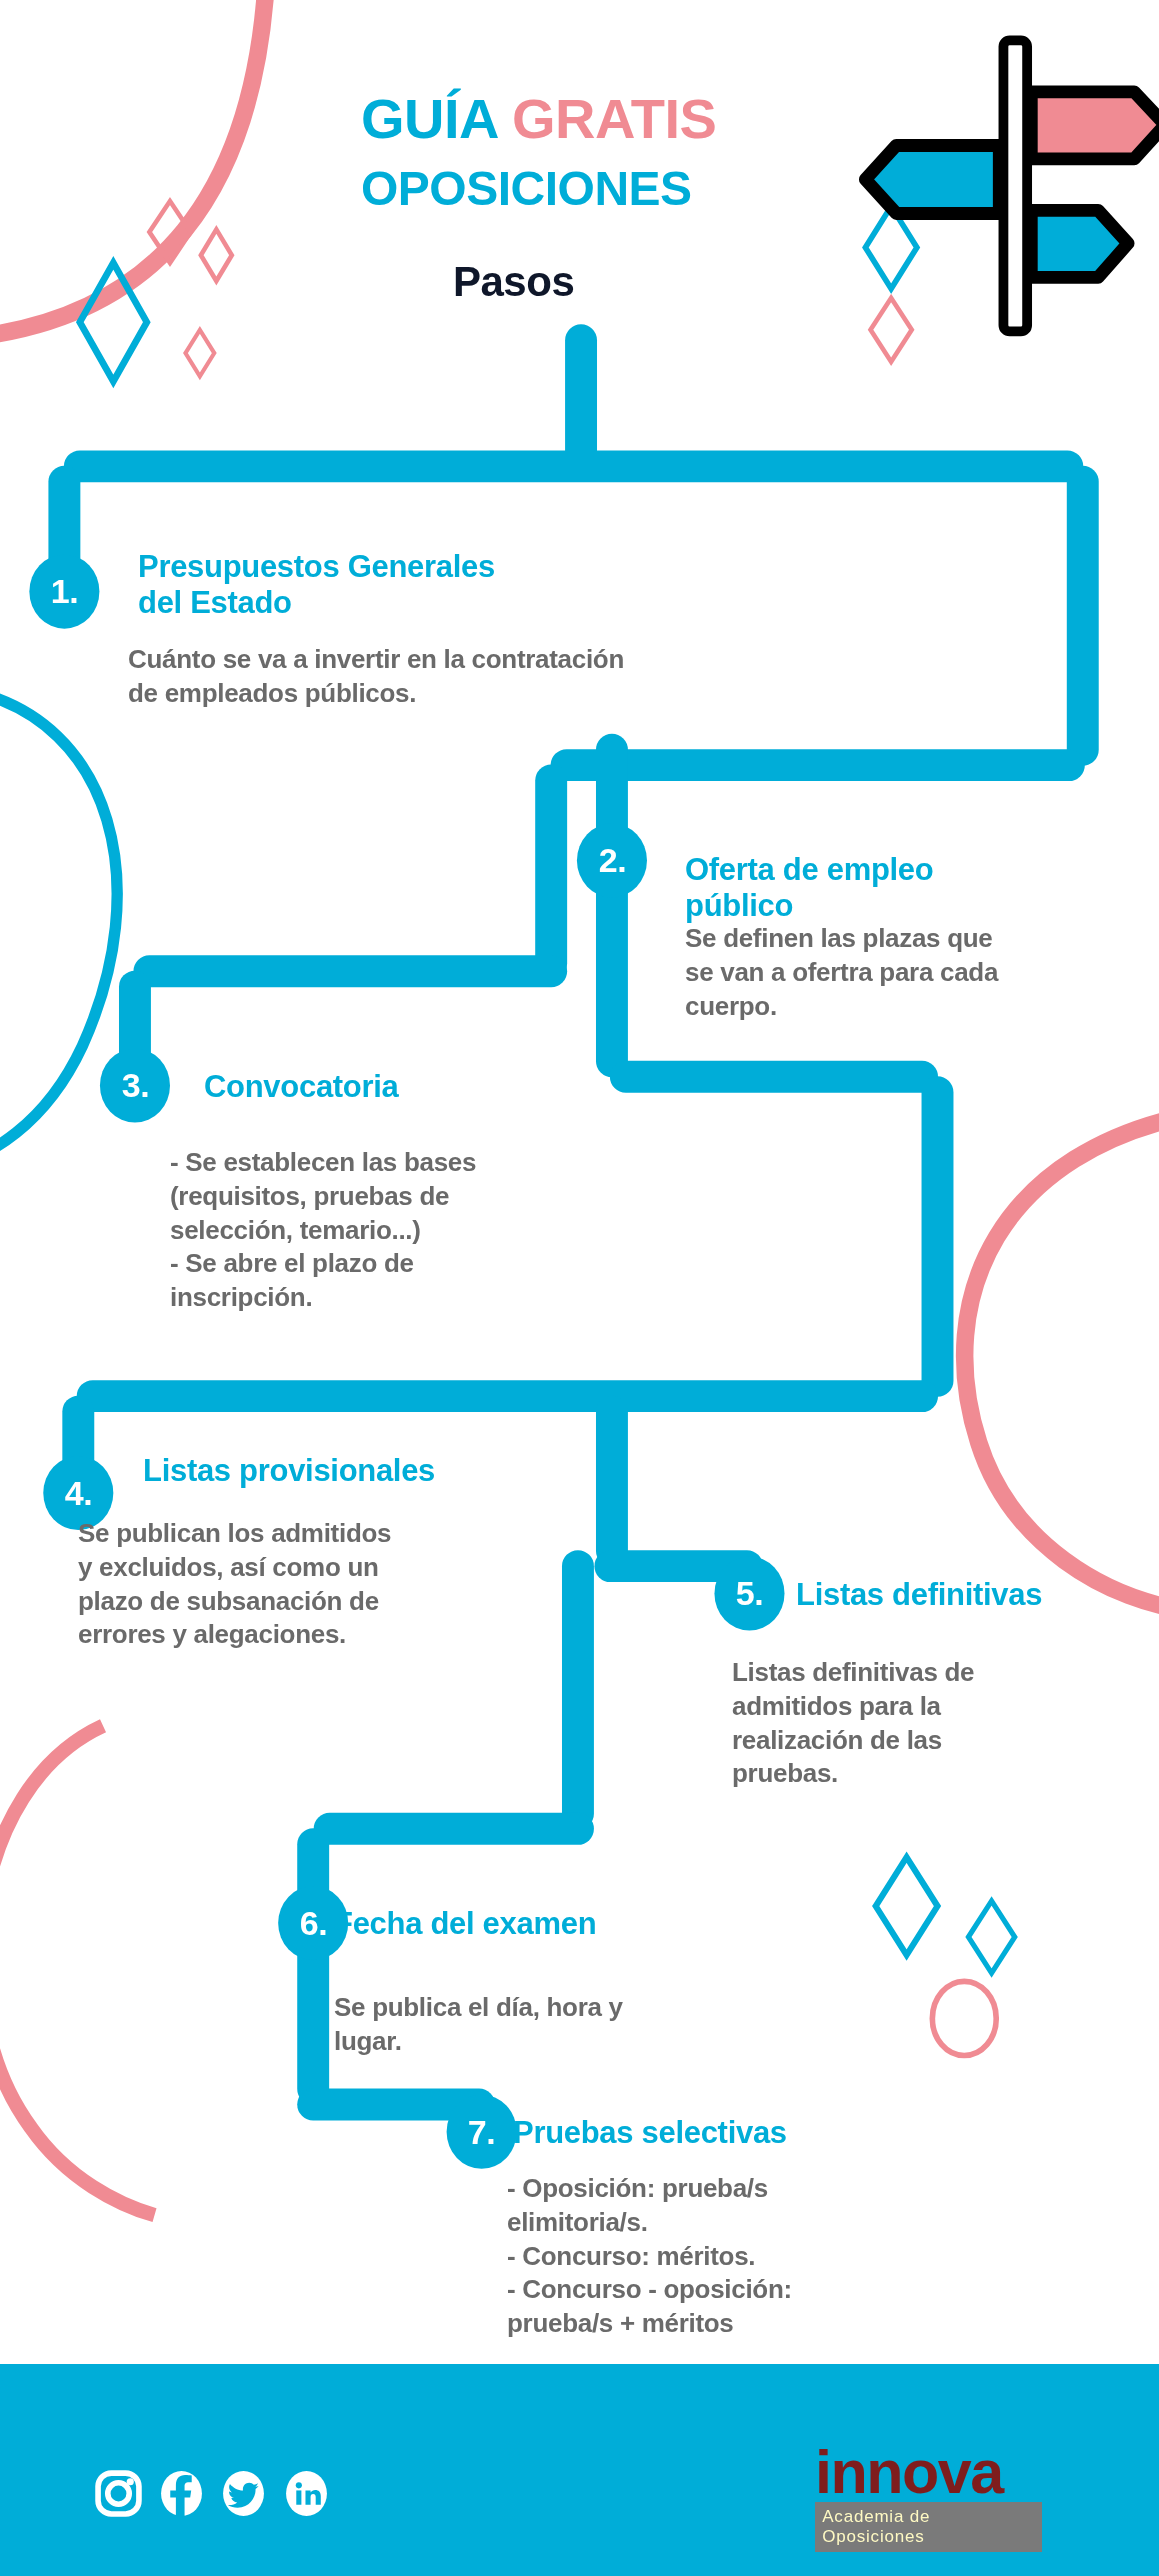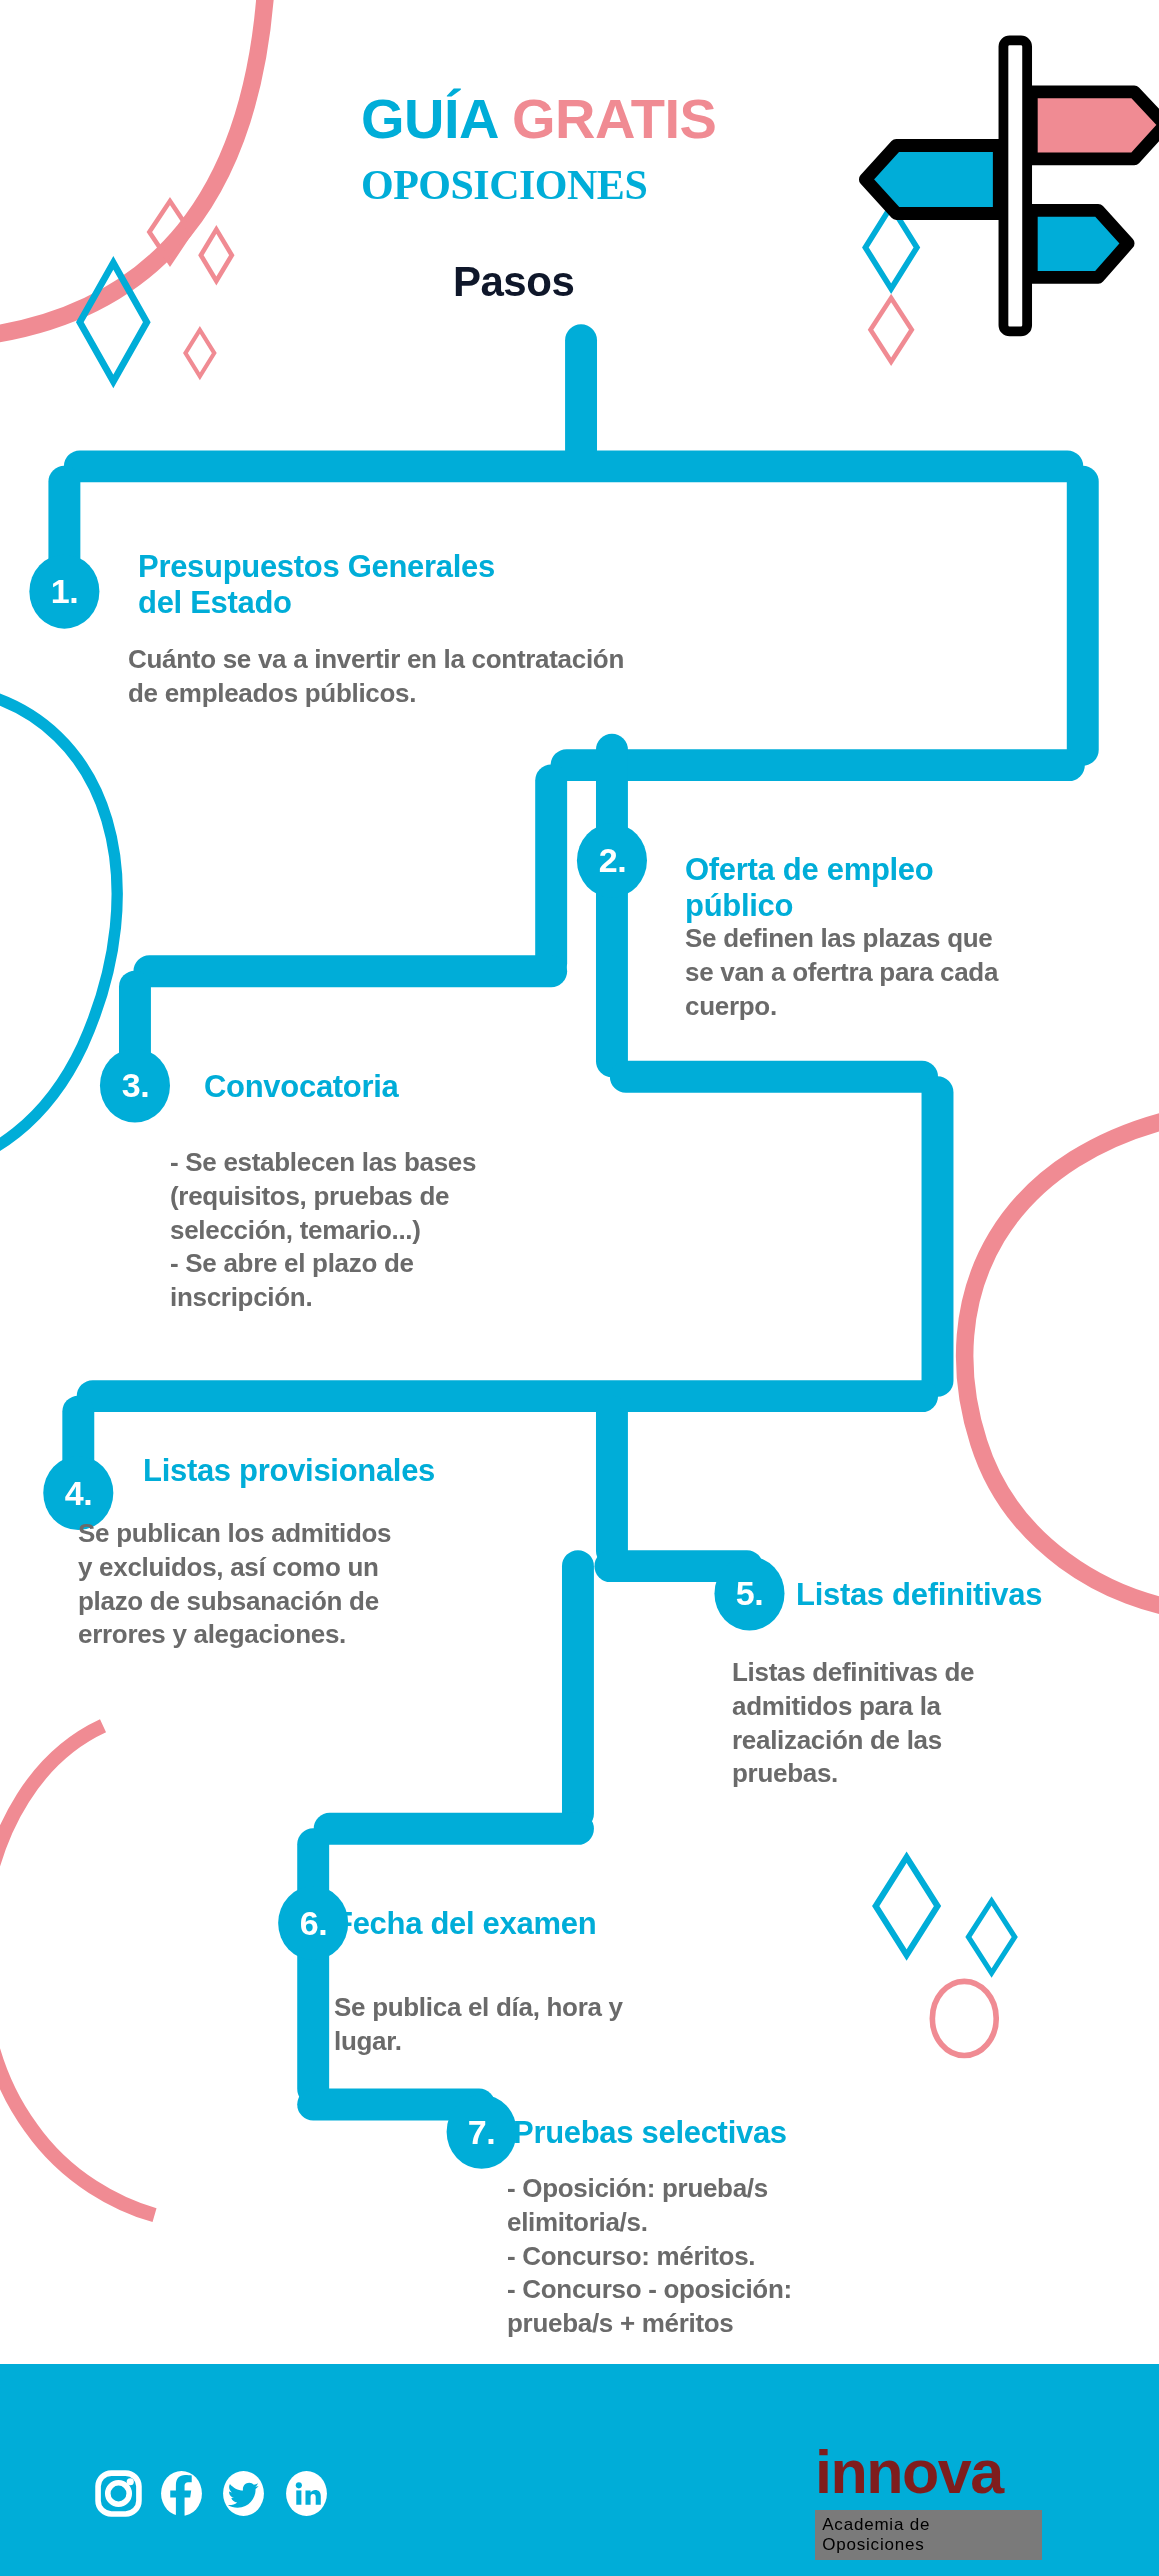--- a/index.html
+++ b/index.html
@@ -24,22 +24,22 @@
   .abs { position:absolute; }
 
   
   .hdr-title {
     left:361px; top:88px; width:464px;
     font-size:56px; font-weight:bold; line-height:1.12;
     letter-spacing:-0.5px; color:#00ADD8; white-space:nowrap;
   }
   .hdr-title .pink { color:#F08B93; }
   .hdr-line2 { left:361px; top:162px; width:464px;
-    font-size:42px; font-weight:bold; line-height:1.12;
-    letter-spacing:-0.5px; color:#00ADD8; white-space:nowrap;font-family:Liberation Serif, serif; }
+    font-size:48px; font-weight:bold; line-height:1.12;
+    letter-spacing:-0.5px; color:#00ADD8; white-space:nowrap; }
   .hdr-sub {
     left:453px; top:258px;
     font-size:42px; font-weight:bold; color:#0f172a;
     letter-spacing:-0.5px;
   }
 
   
   .step-title {
     font-size:31px; font-weight:bold; color:#00ADD8;
     line-height:1.17; letter-spacing:-0.3px;
@@ -64,21 +64,21 @@
     background:#00ADD8; z-index:5;
   }
   .social-row { position:absolute; left:95px; top:106px; display:flex; gap:15.5px; }
   .social-row svg { display:block; }
   .logo-wrap { position:absolute; left:815px; top:80px; width:227px; }
   .logo-word {
     font-size:61px; font-weight:bold; color:#7f1d1d;
     letter-spacing:-1.5px; line-height:0.95; font-family:"Liberation Sans", sans-serif;
   }
   .logo-tag {
-    margin-top:8px; background:#7A7A7A; color:#000000;
+    margin-top:0; background:#7A7A7A; color:#fef9c3;
     font-size:17px; letter-spacing:0.8px; padding:4.6px 7.2px 5.7px 7.2px;
     display:inline-block; font-family:"Liberation Sans", sans-serif;
   }
 </style>
 </head>
 <body>
 
 <div id="stage">
 
   <svg id="decor" viewBox="0 0 2250 5136">

